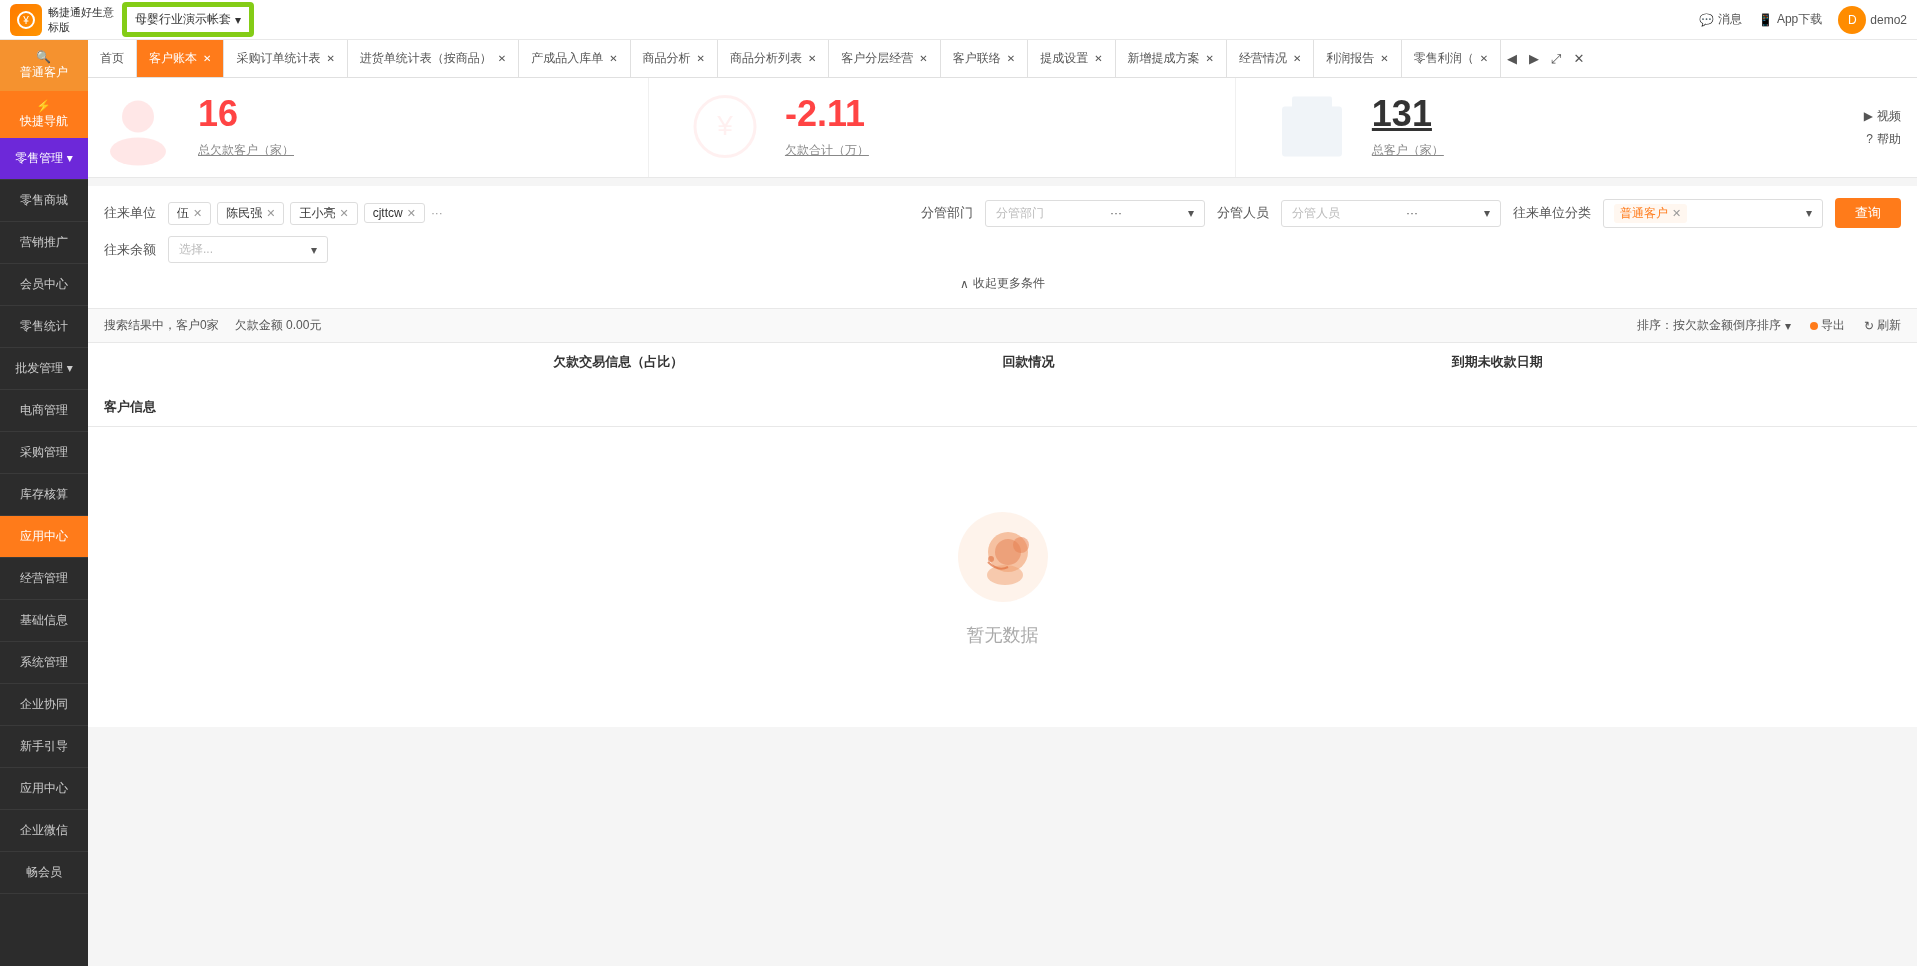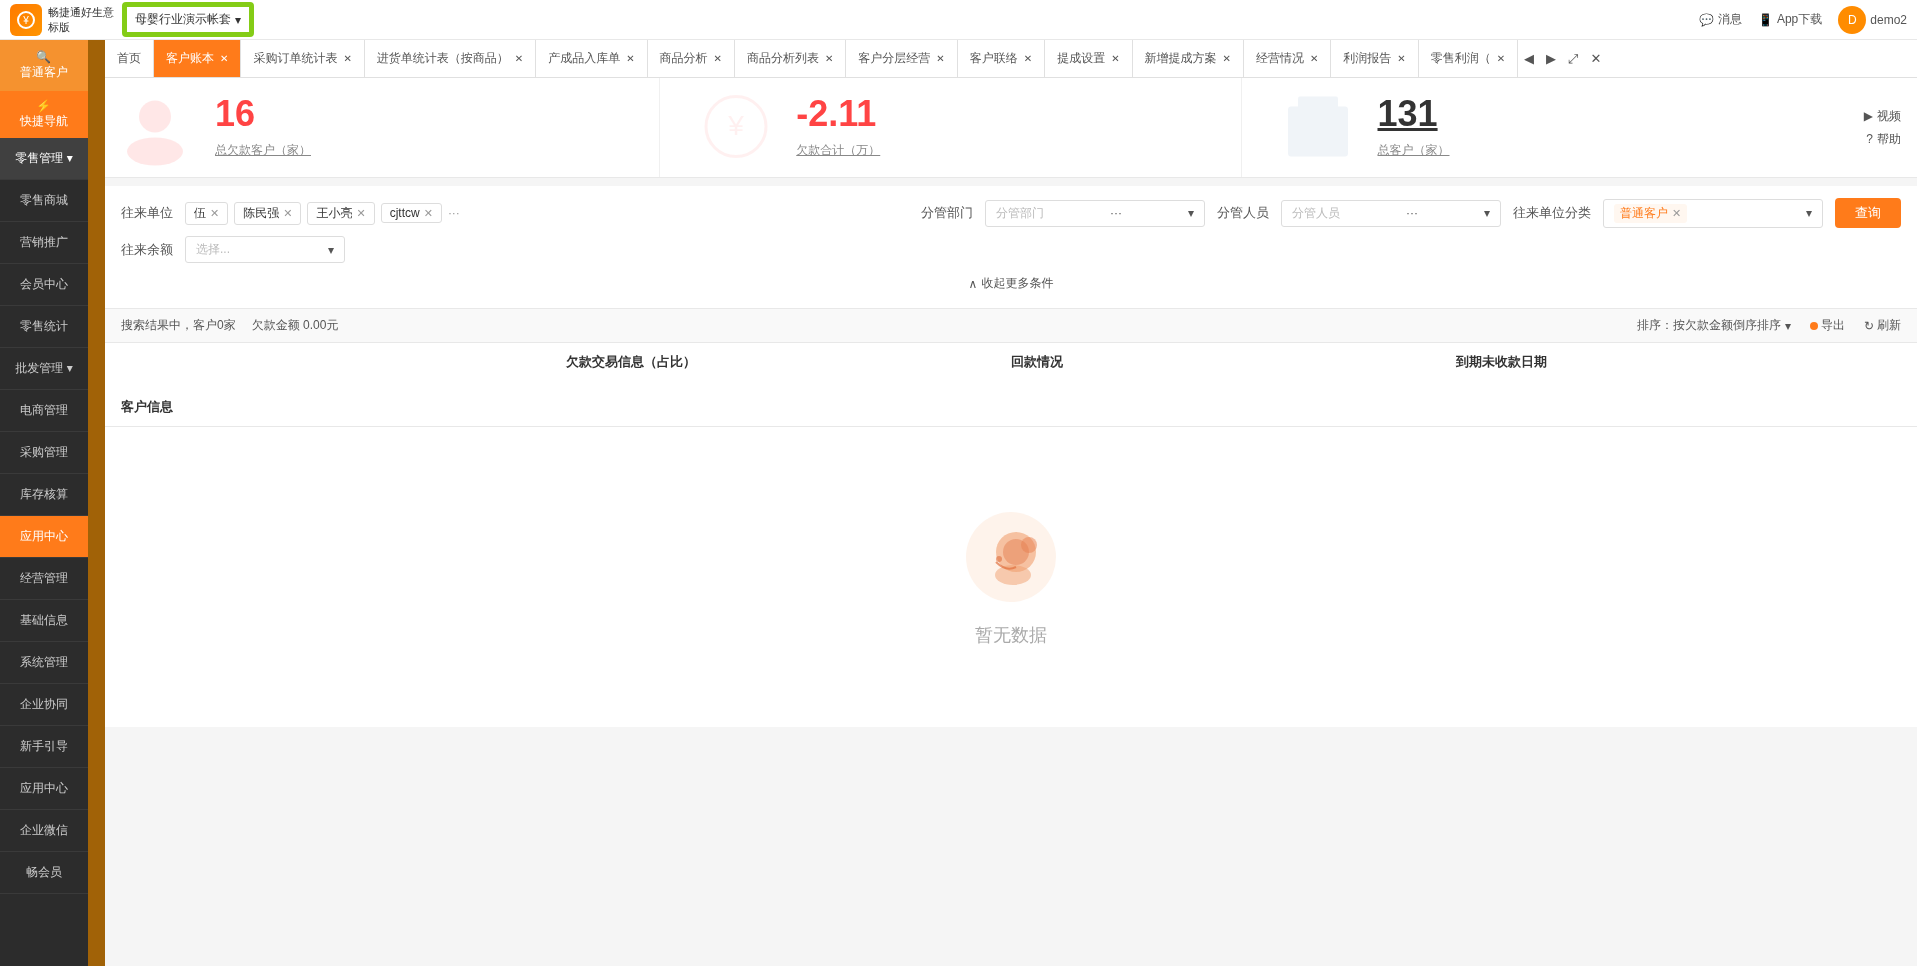--- a/index.html
+++ b/index.html
@@ -113,32 +113,31 @@
     }
     .sidebar-item {
       padding: 12px 6px;
       text-align: center;
       color: #ccc;
       font-size: 12px;
       cursor: pointer;
       border-bottom: 1px solid #3a3a3a;
     }
     .sidebar-item.active {
-      background: #404040;
+      background: #6d28d9;
       color: white;
     }
 
     
     .content-area {
       flex: 1;
       display: flex;
       flex-direction: column;
       overflow: hidden;
-      background: #a16207;
-      padding-left: 17px;
+      background: #0f766e;
     }
 
     
     .tab-bar {
       background: #fff;
       display: flex;
       align-items: center;
       border-bottom: 1px solid #e0e0e0;
       flex-shrink: 0;
       overflow: hidden;

